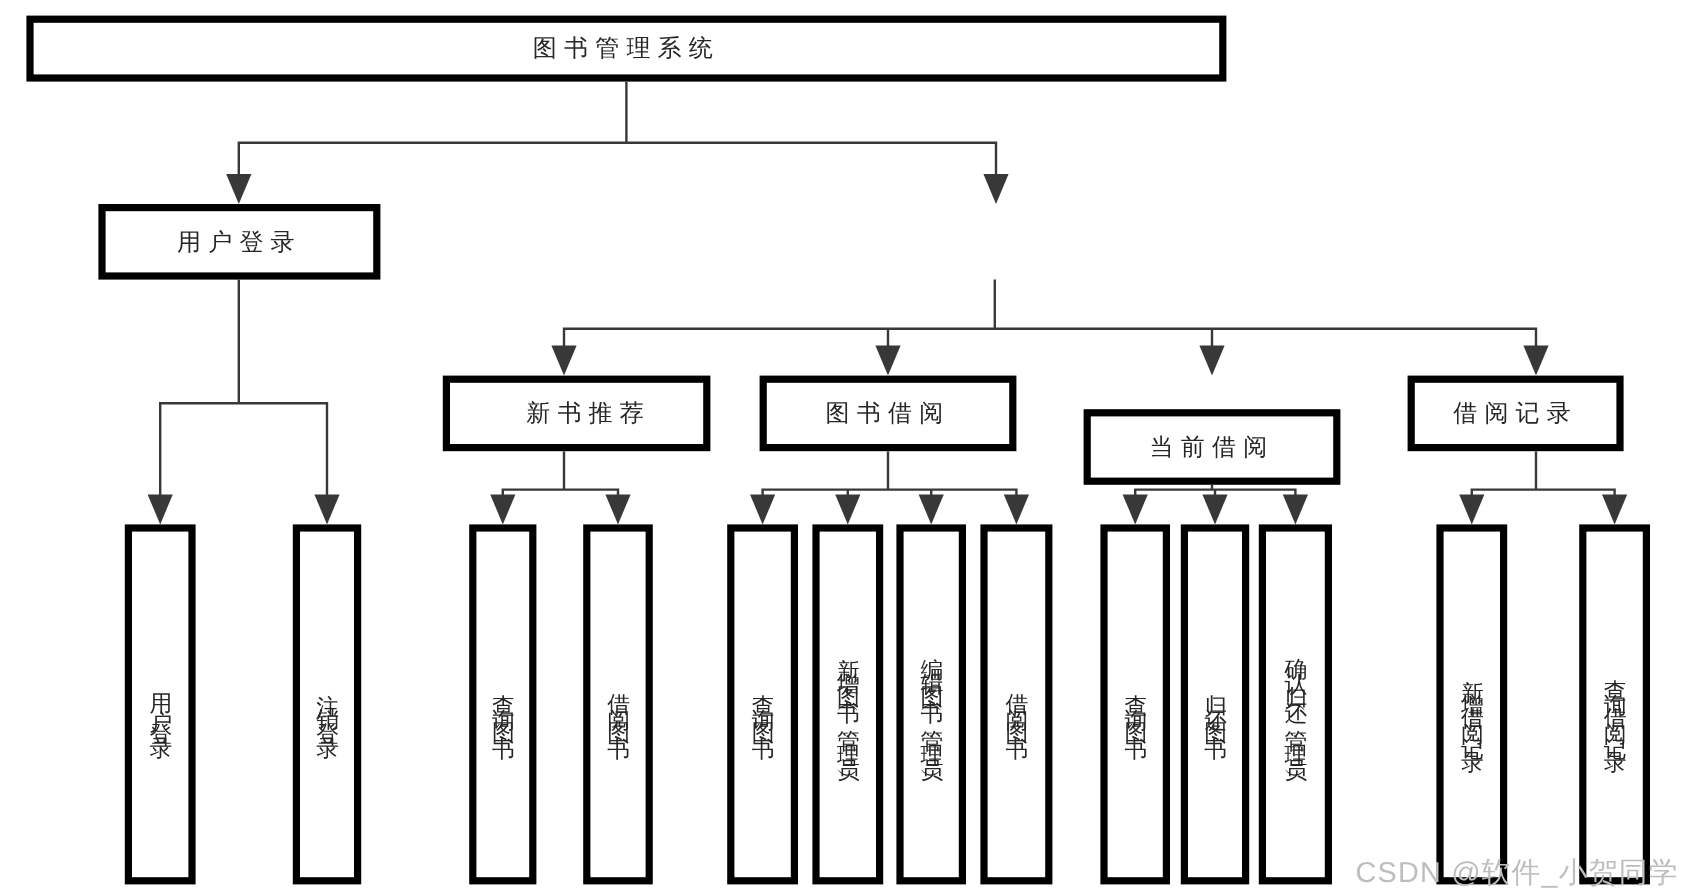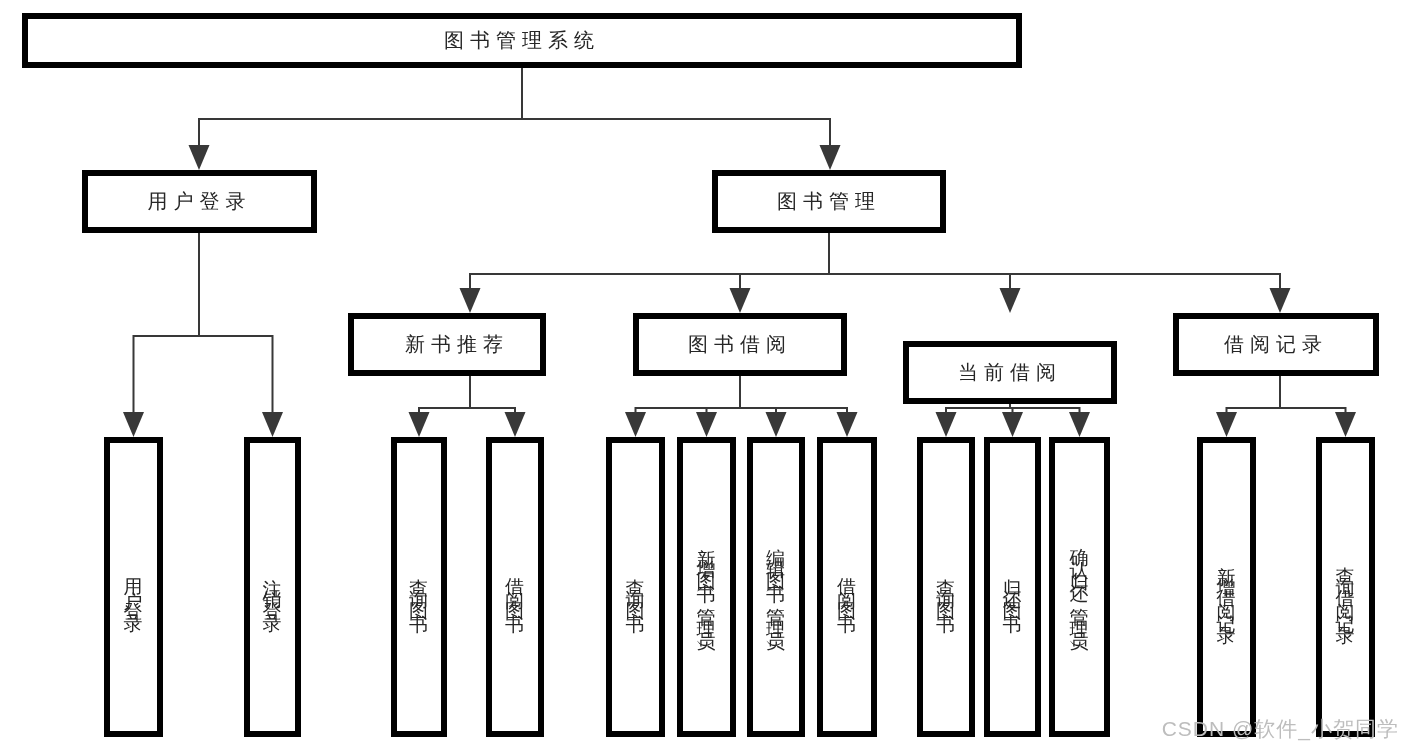--- a/index.html
+++ b/index.html
@@ -13,21 +13,21 @@
     display:flex; align-items:center; justify-content:center;
   }
   .box-h { font-size:20px; letter-spacing:6px; white-space:nowrap; }
   .box-v {
     writing-mode:vertical-rl; text-orientation:mixed;
     font-size:19px; letter-spacing:12px; line-height:1;
   }
   .connectors { position:absolute; left:0; top:0; pointer-events:none; }
   .watermark {
     position:absolute; right:6px; bottom:4px;
-    font-size:21px; color:#bdbdbd; letter-spacing:1px; white-space:nowrap;margin-left:48px;
+    font-size:24px; color:#bdbdbd; letter-spacing:1px; white-space:nowrap;margin-left:48px;
   }
 </style>
 </head>
 <body>
 
 <div class="canvas">
 
   <svg class="connectors" width="1405" height="747" viewBox="0 0 1405 747">
     <g stroke="#383838" stroke-width="2" fill="none">
 
@@ -64,26 +64,25 @@
       <polygon points="1002,412 1023,412 1012.5,437"></polygon>
       <polygon points="1069,412 1090,412 1079.5,437"></polygon>
       <polygon points="1216,412 1237,412 1226.5,437"></polygon>
       <polygon points="1335,412 1356,412 1345.5,437"></polygon>
     </g>
   </svg>
 
   <div class="box box-h" style="left:22px; top:13px; width:1000px; height:55px;">图书管理系统</div>
 
   <div class="box box-h" style="left:82px; top:170px; width:235px; height:63px;">用户登录</div>
-  <div class="box box-h" style="left:712px; top:170px; width:234px; height:63px;">图书管理</div>
 
-  <div class="box box-h" style="left:348px; top:313px; width:198px; height:63px;padding-left:20px;">新书推荐</div>
+  <div class="box box-h" style="left:369px; top:313px; width:223px; height:63px;padding-left:20px;">新书推荐</div>
   <div class="box box-h" style="left:633px; top:313px; width:214px; height:63px;">图书借阅</div>
   <div class="box box-h" style="left:903px; top:313px; width:214px; height:63px;margin-top:28px;">当前借阅</div>
-  <div class="box box-h" style="left:1173px; top:313px; width:206px; height:63px;">借阅记录</div>
+  <div class="box box-h" style="left:1173px; top:313px; width:180px; height:63px;">借阅记录</div>
 
   <div class="box box-v" style="left:104px; top:437px; width:59px; height:300px;">用户登录</div>
   <div class="box box-v" style="left:244px; top:437px; width:57px; height:300px;">注销登录</div>
 
   <div class="box box-v" style="left:391px; top:437px; width:56px; height:300px;">查询图书</div>
   <div class="box box-v" style="left:486px; top:437px; width:58px; height:300px;">借阅图书</div>
 
   <div class="box box-v" style="left:606px; top:437px; width:59px; height:300px;">查询图书</div>
   <div class="box box-v" style="left:677px; top:437px; width:59px; height:300px;">新增图书（管理员）</div>
   <div class="box box-v" style="left:747px; top:437px; width:58px; height:300px;">编辑图书（管理员）</div>

